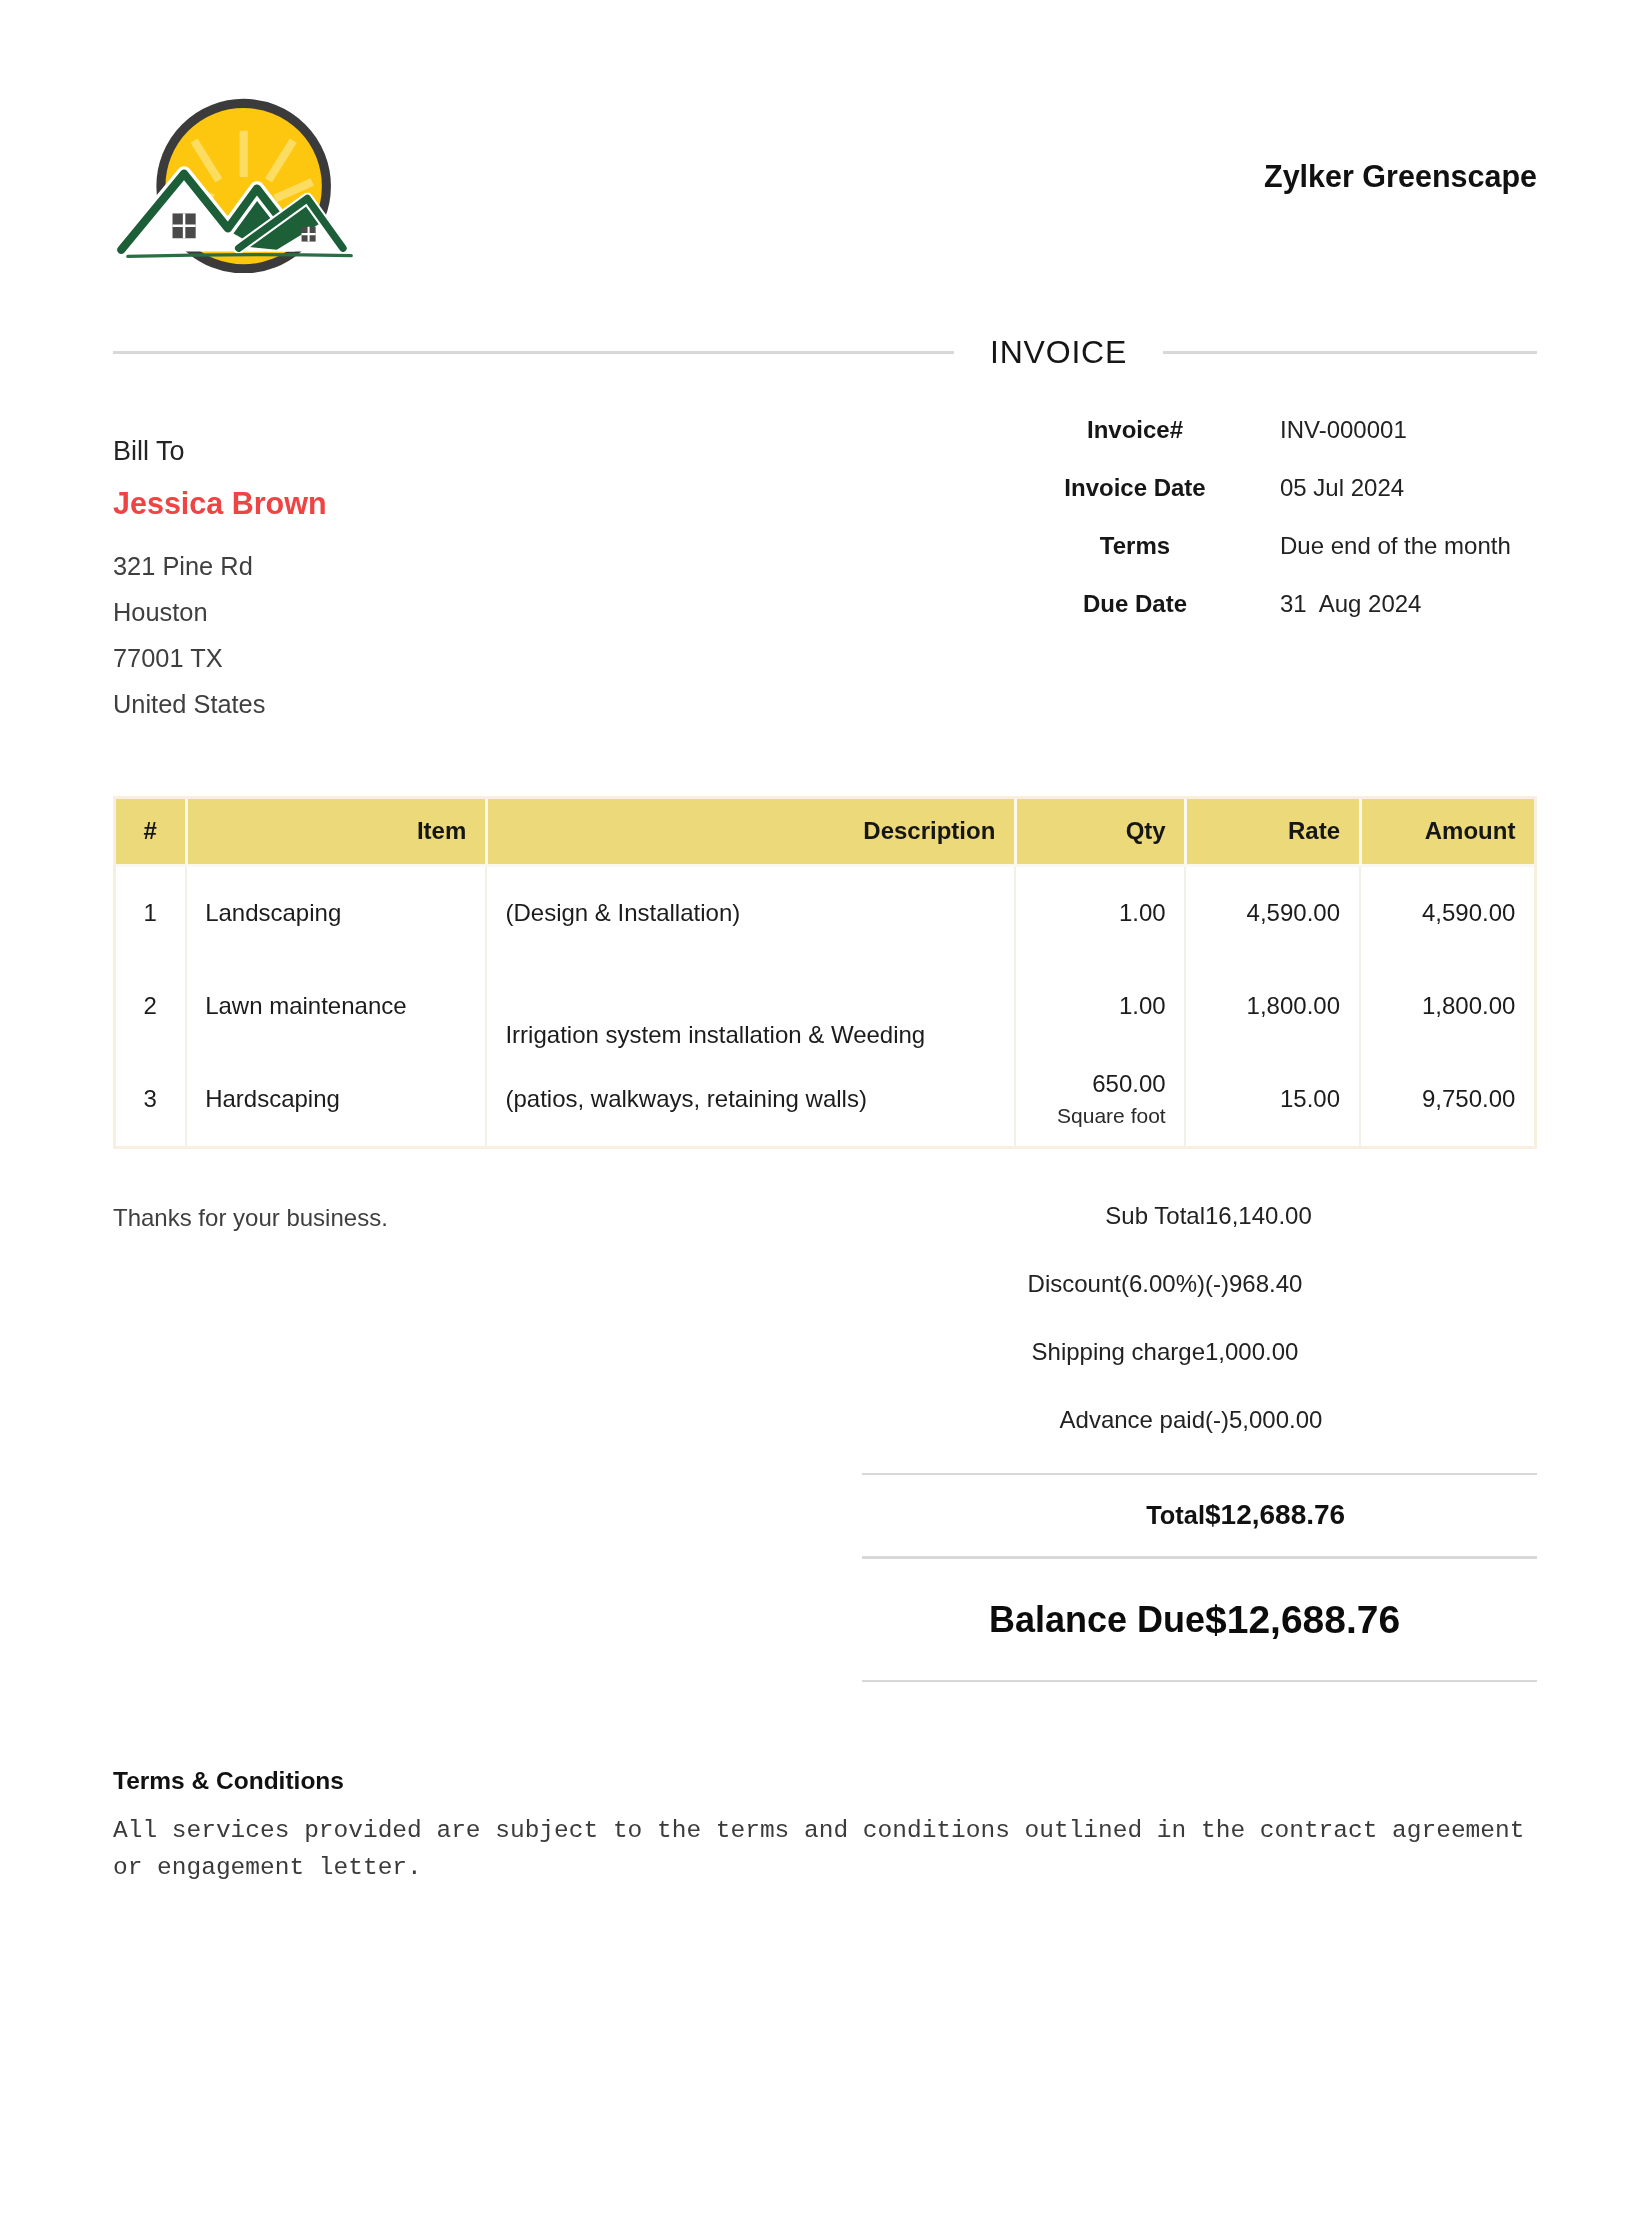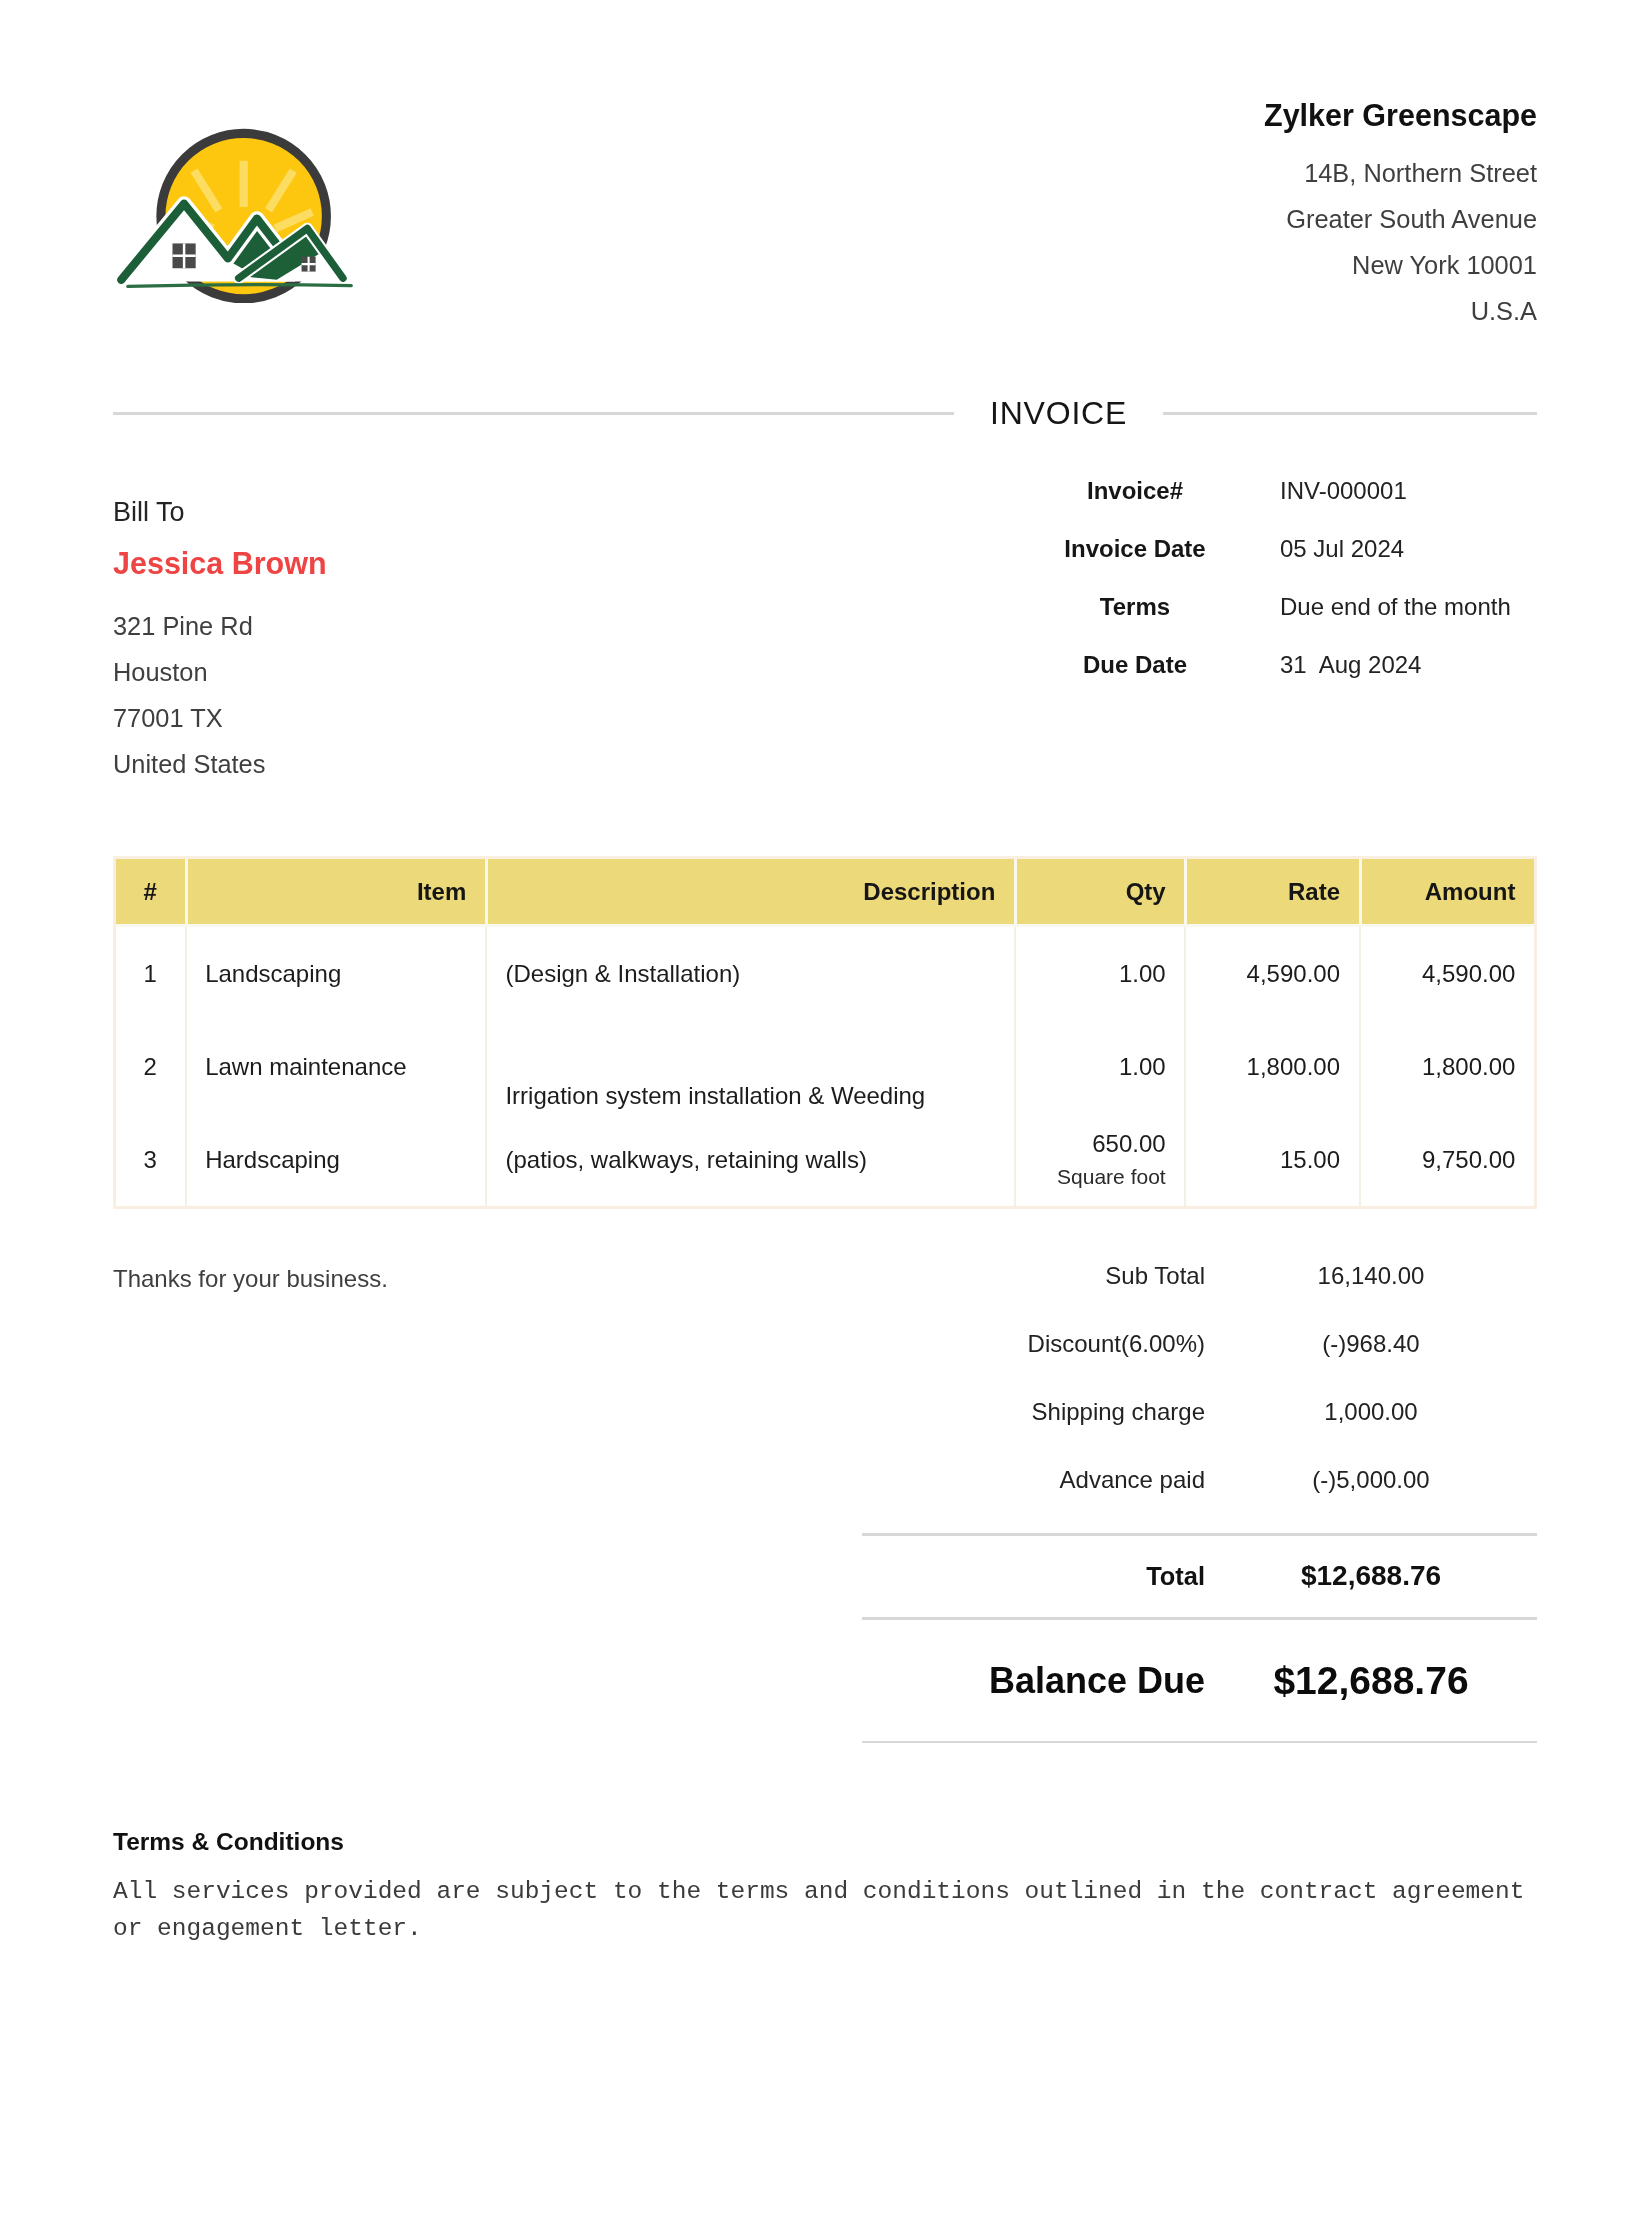--- a/index.html
+++ b/index.html
@@ -56,21 +56,21 @@
   td.c{text-align:center;} td.l{text-align:left;} td.r{text-align:right;}
   .desc-offset{transform:translateY(29px);}
   .qty-unit{font-size:21px;color:#2a2a2a;margin-top:6.8px;}
 
   
   .summary{display:flex;justify-content:space-between;margin-top:52px;}
   .note{font-size:24px;color:#3f3f3f;padding-top:3.4px;}
   .totals{width:675px;}
   .trow{display:flex;margin-bottom:39px;line-height:29px;}
   .trow .tlabel{flex:0 0 343px;text-align:right;font-size:24px;color:#222;}
-  .trow .tvalue{flex:1;text-align:center;font-size:24px;color:#222;}
+  .trow .tvalue{flex:1;text-align:left;font-size:24px;color:#222;}
   .hline{height:2.5px;background:#d8d8d8;}
   .trow-total{margin:0;padding:25.4px 0;line-height:30.5px;}
   .trow-total .tlabel{font-size:25.4px;font-weight:bold;color:#111;}
   .trow-total .tvalue{font-size:28px;font-weight:bold;color:#111;}
   .trow-balance{margin:0;padding:37px 0;line-height:47px;}
   .trow-balance .tlabel{font-size:36px;font-weight:bold;color:#0c0c0c;}
   .trow-balance .tvalue{font-size:39px;font-weight:bold;color:#0c0c0c;}
 
   
   .terms{margin-top:85px;}
@@ -106,26 +106,20 @@
           <path d="M80 148 V178 M66 163 H94" stroke="#ffffff" stroke-width="3"></path>
           <rect x="222" y="164" width="17" height="18" fill="#4a4a4a"></rect>
           <path d="M230.5 164 V182 M222 173 H239" stroke="#ffffff" stroke-width="2.5"></path>
         </g>
 
         <path d="M12 200 Q 150 196 282 199" fill="none" stroke="#2c6e44" stroke-width="4" stroke-linecap="round"></path>
       </svg>
     </div>
     <div class="company">
       <div class="company-name">Zylker Greenscape</div>
-      <div class="company-addr">
-        <div>14B, Northern Street</div>
-        <div>Greater South Avenue</div>
-        <div>New York 10001</div>
-        <div>U.S.A</div>
-      </div>
     </div>
   </header>
 
   <div class="title-row">
     <div class="rule rule-left"></div>
     <div class="doc-title">INVOICE</div>
     <div class="rule rule-right"></div>
   </div>
 
   <section class="info">

